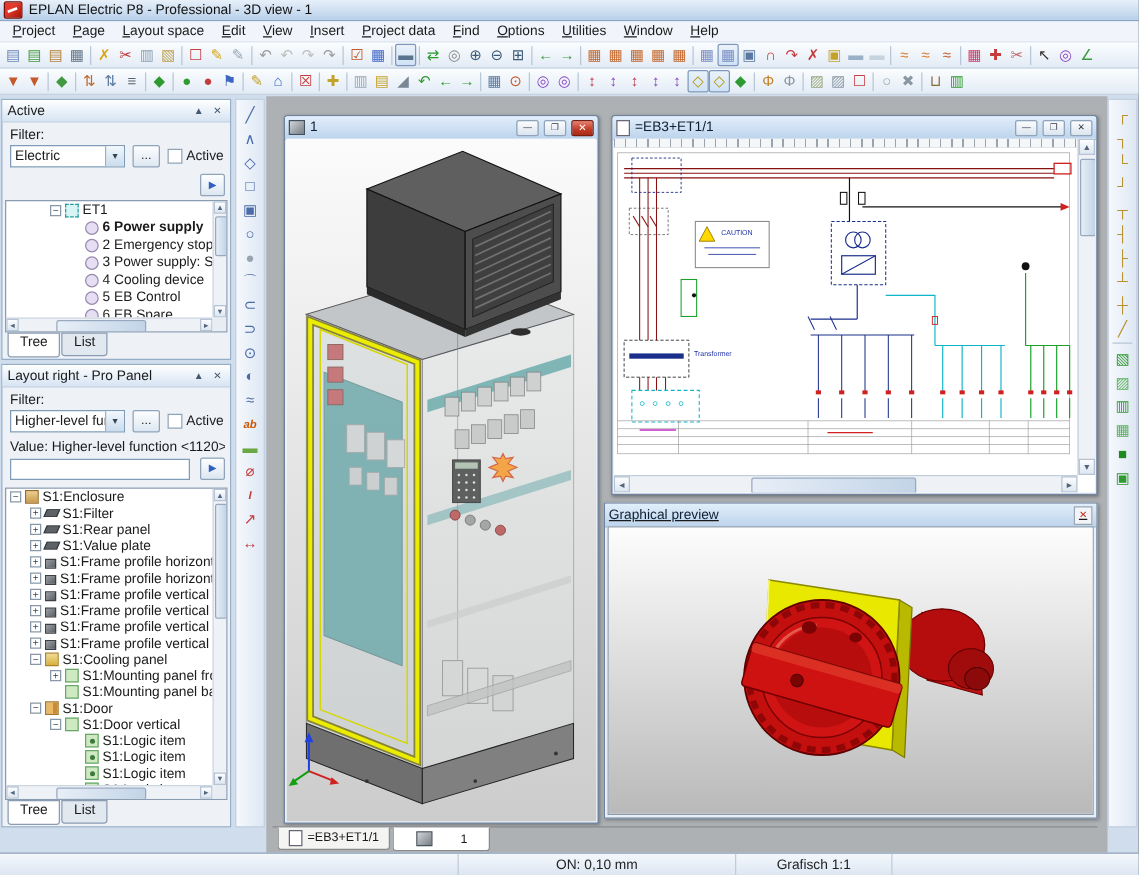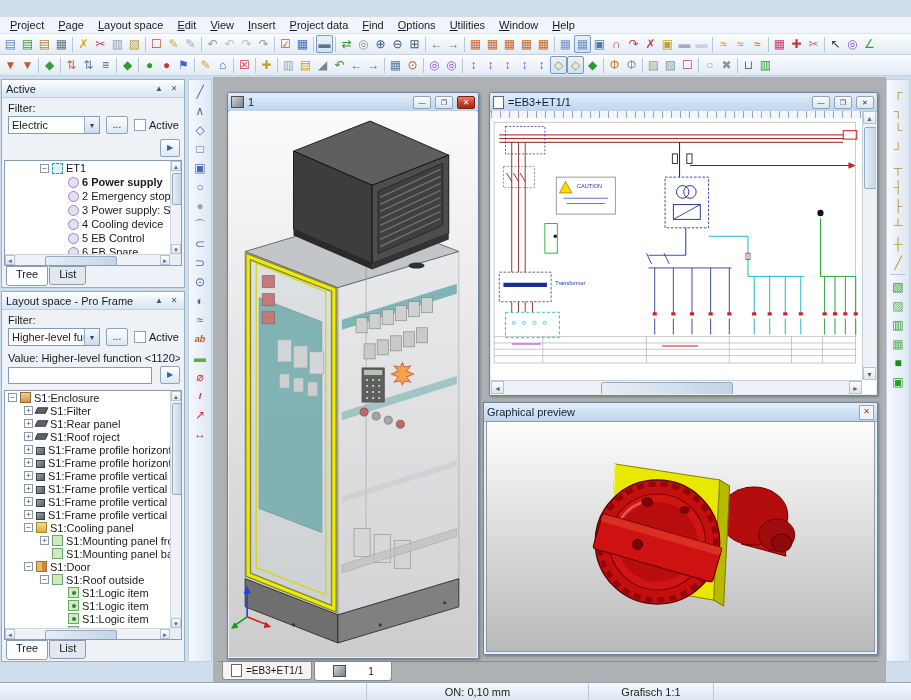--- a/index.html
+++ b/index.html
@@ -113,20 +113,24 @@
   .statusbar{position:absolute;left:0;top:682px;width:911px;height:18px;
     background:linear-gradient(#f4f8fc,#dce6f2);border-top:1px solid #93a5ba;
     display:flex;align-items:center;box-sizing:border-box;font-size:11px;color:#222;}
   .sb-seg{height:100%;display:flex;align-items:center;padding:0 6px;border-right:1px solid #bfccdb;box-sizing:border-box;}
 </style>
 </head>
 <body>
 
 <div id="app">
 
+  <div class="titlebar">
+    <div class="app-icon"></div>
+    <span class="title-text">EPLAN Electric P8 - Professional - 3D view - 1</span>
+  </div>
 
   <div class="menubar" id="menubar">
       <div class="menu-item"><u>P</u>roject</div>
       <div class="menu-item"><u>P</u>age</div>
       <div class="menu-item"><u>L</u>ayout space</div>
       <div class="menu-item"><u>E</u>dit</div>
       <div class="menu-item"><u>V</u>iew</div>
       <div class="menu-item"><u>I</u>nsert</div>
       <div class="menu-item"><u>P</u>roject data</div>
       <div class="menu-item"><u>F</u>ind</div>
@@ -823,21 +827,21 @@
       </div>
       <div class="sch-hsb">
         <div class="sb-arrow" style="left:0;top:0;">◄</div>
         <div class="sb-thumb" style="left:110px;width:130px;"></div>
         <div class="sb-arrow" style="right:0;top:0;">►</div>
       </div>
     </div>
   </div>
 
   <div class="child" style="left:483px;top:402px;width:395px;height:253px;border-radius:0;">
-    <div class="child-title" style="border-radius:0;">
+    <div class="child-title" style="border-radius:0;text-decoration:underline;">
       <span class="t">Graphical preview</span>
       <span class="prev-close">✕</span>
     </div>
     <div class="child-content" style="border:1px solid #8a9aac;left:2px;right:2px;bottom:2px;">
       <svg width="389" height="230" viewBox="0 0 388 230" preserveAspectRatio="none">
         <defs>
           <linearGradient id="bgprev" x1="0" y1="0" x2="0" y2="1">
             <stop offset="0" stop-color="#fdfdfd"></stop>
               <stop offset="1" stop-color="#b9b9b9"></stop>
           </linearGradient>
@@ -943,21 +947,21 @@
       </div>
       <div class="p-tabs" id="pages-tabs">
           <div class="p-tab active">Tree</div>
           <div class="p-tab">List</div>
         </div>
     </div>
   </div>
 
   <div class="panel" style="top:291px;height:371px;">
     <div class="panel-header">
-      <span class="panel-title">Layout space - Pro Frame</span>
+      <span class="panel-title">Layout right - Pro Panel</span>
       <span class="panel-btn">▲</span>
       <span class="panel-btn">✕</span>
     </div>
     <div class="panel-body" style="height:352px;">
       <span class="lbl" style="top:4px;">Filter:</span>
       <div class="combo" style="left:6px;top:18px;width:92px;">
         <span class="combo-text">Higher-level func</span>
         <span class="combo-arrow">▼</span>
       </div>
       <div class="sbtn" style="left:104px;top:18px;width:22px;">...</div>
@@ -979,21 +983,21 @@
               <span class="tree-label">S1:Filter</span>
             </div>
             <div class="tree-row" style="padding-left: 19px;">
               <span class="expander">+</span>
               <span class="ti ti-panel"></span>
               <span class="tree-label">S1:Rear panel</span>
             </div>
             <div class="tree-row" style="padding-left: 19px;">
               <span class="expander">+</span>
               <span class="ti ti-panel"></span>
-              <span class="tree-label">S1:Roof roject</span>
+              <span class="tree-label">S1:Value plate</span>
             </div>
             <div class="tree-row" style="padding-left: 19px;">
               <span class="expander">+</span>
               <span class="ti ti-profile"></span>
               <span class="tree-label">S1:Frame profile horizontal flo</span>
             </div>
             <div class="tree-row" style="padding-left: 19px;">
               <span class="expander">+</span>
               <span class="ti ti-profile"></span>
               <span class="tree-label">S1:Frame profile horizontal co</span>
@@ -1034,21 +1038,21 @@
               <span class="tree-label">S1:Mounting panel back</span>
             </div>
             <div class="tree-row" style="padding-left: 19px;">
               <span class="expander">−</span>
               <span class="ti ti-door"></span>
               <span class="tree-label">S1:Door</span>
             </div>
             <div class="tree-row" style="padding-left: 35px;">
               <span class="expander">−</span>
               <span class="ti ti-greensq"></span>
-              <span class="tree-label">S1:Roof outside</span>
+              <span class="tree-label">S1:Door vertical</span>
             </div>
             <div class="tree-row" style="padding-left: 51px;">
               <span class="exp-space"></span>
               <span class="ti ti-logic"></span>
               <span class="tree-label">S1:Logic item</span>
             </div>
             <div class="tree-row" style="padding-left: 51px;">
               <span class="exp-space"></span>
               <span class="ti ti-logic"></span>
               <span class="tree-label">S1:Logic item</span>

